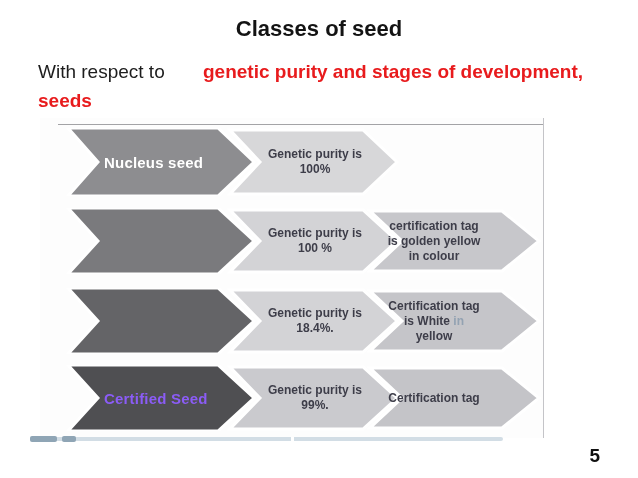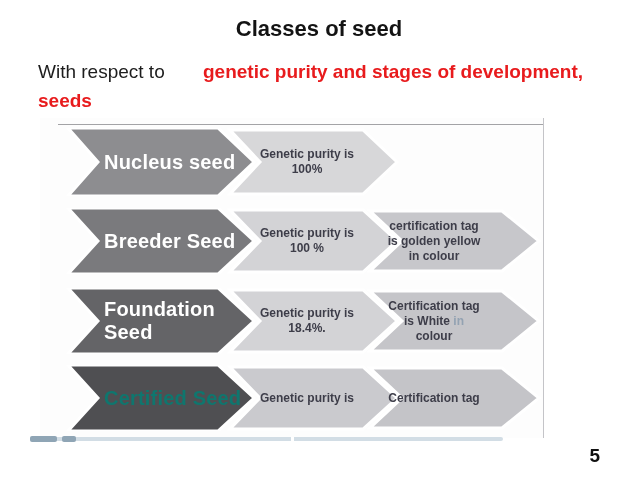--- a/index.html
+++ b/index.html
@@ -19,28 +19,28 @@
   .diagram{
     position:absolute;left:40px;top:118px;width:503px;height:320px;
     background:#fdfdfd;border-right:1px solid #c4c4c8;
   }
   .topline{position:absolute;left:18px;right:0;top:6px;height:1px;background:#a3a3a6}
   .drow{position:absolute;left:0;width:503px}
   .drow svg{position:absolute;left:0;top:0;display:block}
   .ltext{
     position:absolute;top:0;left:64px;width:152px;height:100%;
     display:flex;align-items:center;
-    color:#ffffff;font-weight:bold;font-size:20px;letter-spacing:.2px;
+    color:#ffffff;font-weight:bold;font-size:15px;letter-spacing:.2px;
   }
   .atext{
     position:absolute;top:0;height:100%;
     display:flex;flex-direction:column;justify-content:center;
     text-align:center;font-weight:bold;font-size:12px;line-height:15px;color:#3d3d49;
   }
-  .atext.c2{left:202px;width:130px}
+  .atext.c2{left:210px;width:130px}
   .atext.c3{left:328px;width:132px}
   .muted{font-weight:bold}
   .track{position:absolute;left:30px;top:437px;width:473px;height:4px;border-radius:2px}
   .pseg{position:absolute;top:436px;height:6px;border-radius:2px}
   .pseg1{left:30px;width:27px}
   .pseg2{left:62px;width:14px}
   .pgap{position:absolute;left:291px;top:437px;width:3px;height:4px;background:#ffffff}
   .pagenum{position:absolute;right:38px;top:445px;font-size:19px;font-weight:bold;color:#111111}
 </style>
 </head>
@@ -64,57 +64,56 @@
           <div>Genetic purity is</div>
           <div>100%</div>
         </div>
       </div>
       <div class="drow" style="top: 90px; height: 66px;">
         <svg width="503" height="66" viewBox="0 0 503 66">
           <polygon points="330,3 462,3 499,33 462,63 330,63 362,33" fill="#c7c7cb" stroke="#ffffff" stroke-width="3"></polygon>
           <polygon points="190,2 323,2 357,33 323,64 190,64 220,33" fill="#d3d3d6" stroke="#ffffff" stroke-width="3"></polygon>
           <polygon points="28,0 178,0 214,33 178,66 28,66 58,33" fill="#7a7a7d" stroke="#ffffff" stroke-width="3"></polygon>
         </svg>
-        <div class="ltext" style="color: rgb(255, 255, 255);">Breeder Seed</div>
         <div class="atext c2" style="color: rgb(61, 61, 73);">
           <div>Genetic purity is</div>
           <div>100 %</div>
         </div>
         <div class="atext c3" style="color: rgb(61, 61, 73);">
           <div>certification tag</div>
           <div>is golden yellow</div>
           <div>in colour</div>
         </div>
       </div>
       <div class="drow" style="top: 170px; height: 66px;">
         <svg width="503" height="66" viewBox="0 0 503 66">
           <polygon points="330,3 462,3 499,33 462,63 330,63 362,33" fill="#c5c5c9" stroke="#ffffff" stroke-width="3"></polygon>
           <polygon points="190,2 323,2 357,33 323,64 190,64 220,33" fill="#d3d3d6" stroke="#ffffff" stroke-width="3"></polygon>
           <polygon points="28,0 178,0 214,33 178,66 28,66 58,33" fill="#646467" stroke="#ffffff" stroke-width="3"></polygon>
         </svg>
-        <div class="ltext" style="color: rgb(255, 255, 255);">Foundation Seed</div>
         <div class="atext c2" style="color: rgb(61, 61, 73);">
           <div>Genetic purity is</div>
           <div>18.4%.</div>
         </div>
         <div class="atext c3" style="color: rgb(61, 61, 73);">
           <div>Certification tag</div>
           <div><span>is White </span><span class="muted" style="color: rgb(147, 162, 178);">in</span></div>
-          <div>colour</div>
+          <div>yellow</div>
         </div>
       </div>
       <div class="drow" style="top: 247px; height: 66px;">
         <svg width="503" height="66" viewBox="0 0 503 66">
           <polygon points="330,3 462,3 499,33 462,63 330,63 362,33" fill="#c4c4c8" stroke="#ffffff" stroke-width="3"></polygon>
           <polygon points="190,2 323,2 357,33 323,64 190,64 220,33" fill="#cacace" stroke="#ffffff" stroke-width="3"></polygon>
           <polygon points="28,0 178,0 214,33 178,66 28,66 58,33" fill="#4f4f52" stroke="#ffffff" stroke-width="3"></polygon>
         </svg>
-        <div class="ltext" style="color: #0f766e;">Certified Seed</div>
+        <div class="ltext" style="color: #8b5cf6;">Certified Seed</div>
         <div class="atext c2" style="color: rgb(61, 61, 73);">
           <div>Genetic purity is</div>
+          <div>99%.</div>
         </div>
         <div class="atext c3" style="color: rgb(61, 61, 73);">
           <div>Certification tag</div>
         </div>
       </div>
     </div>
 
   <div>
     <div class="track" id="ptrack" style="background: rgb(210, 221, 229);"></div>
     <div class="pseg pseg1" style="background: rgb(143, 165, 181);"></div>

